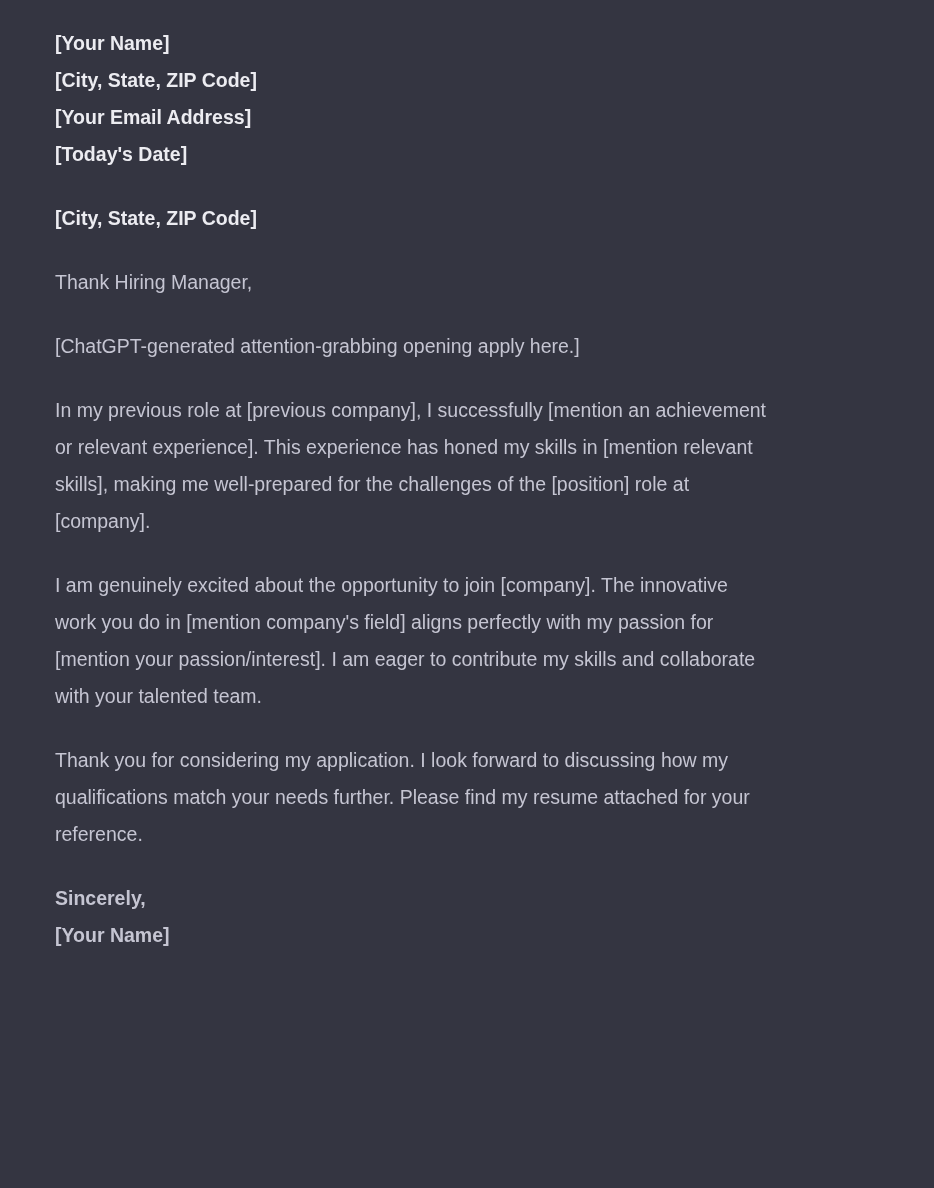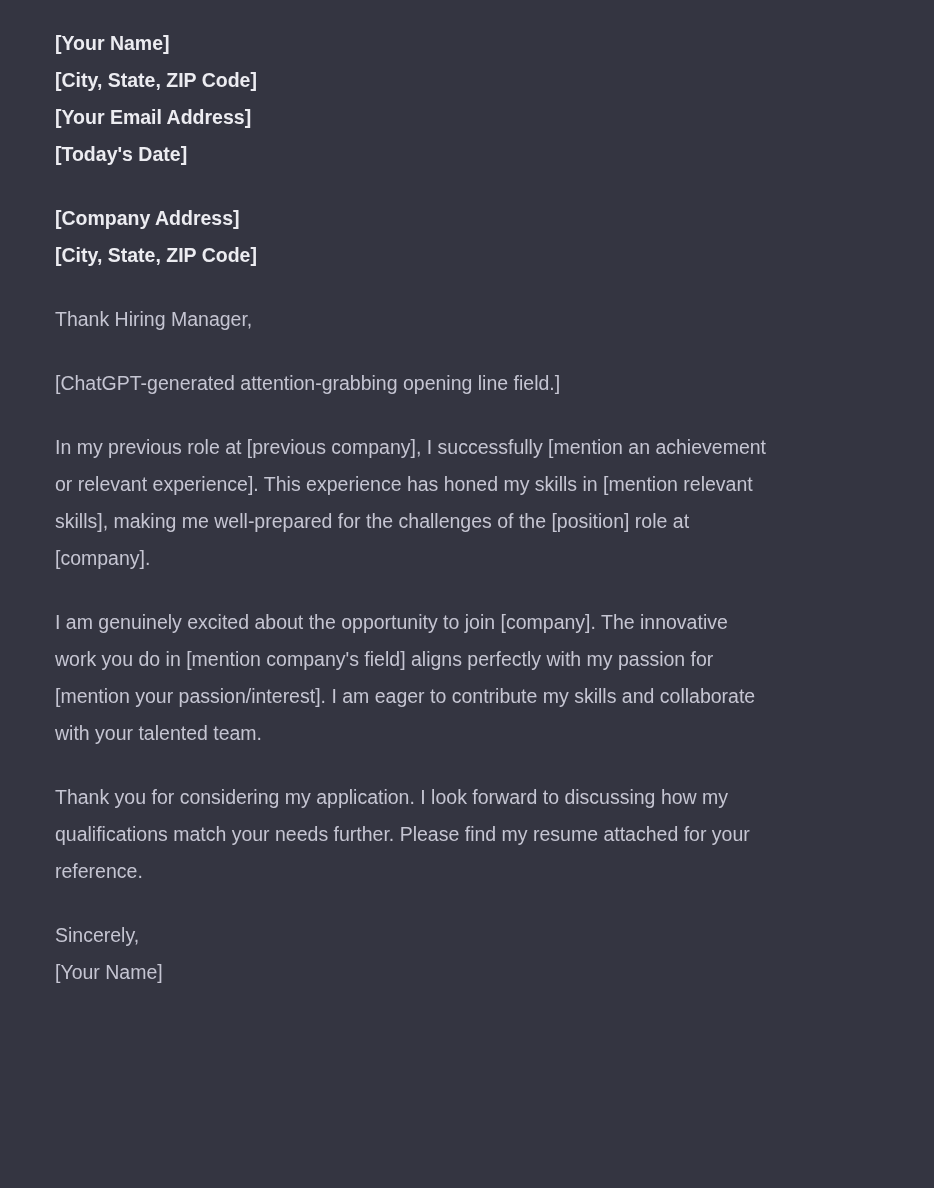--- a/index.html
+++ b/index.html
@@ -31,44 +31,44 @@
   .para:last-child {
     margin-bottom: 0;
   }
   .bold-block .line {
     display: block;
     color: #ececf1;
     font-weight: 700;
   }
   .multi-line .line {
     display: block;
+    font-weight: bold;
   }
 </style>
 </head>
 <body>
 
 <div class="page">
   <div class="letter">
 
     <p class="para bold-block">
       <span class="line">[Your Name]</span>
       <span class="line">[City, State, ZIP Code]</span>
       <span class="line">[Your Email Address]</span>
       <span class="line">[Today's Date]</span>
     </p>
 
     <p class="para bold-block">
-      <span class="line">[Company Address]</span>
       <span class="line">[City, State, ZIP Code]</span>
     </p>
 
     <p class="para">Thank Hiring Manager,</p>
 
 
-    <p class="para">[ChatGPT-generated attention-grabbing opening line field.]</p>
+    <p class="para">[ChatGPT-generated attention-grabbing opening apply here.]</p>
 
     <p class="para">In my previous role at [previous company], I successfully [mention an achievement or relevant experience]. This experience has honed my skills in [mention relevant skills], making me well-prepared for the challenges of the [position] role at [company].</p>
 
     <p class="para">I am genuinely excited about the opportunity to join [company]. The innovative work you do in [mention company's field] aligns perfectly with my passion for [mention your passion/interest]. I am eager to contribute my skills and collaborate with your talented team.</p>
 
     <p class="para">Thank you for considering my application. I look forward to discussing how my qualifications match your needs further. Please find my resume attached for your reference.</p>
 
     <p class="para multi-line">
       <span class="line">Sincerely,</span>
       <span class="line">[Your Name]</span>

